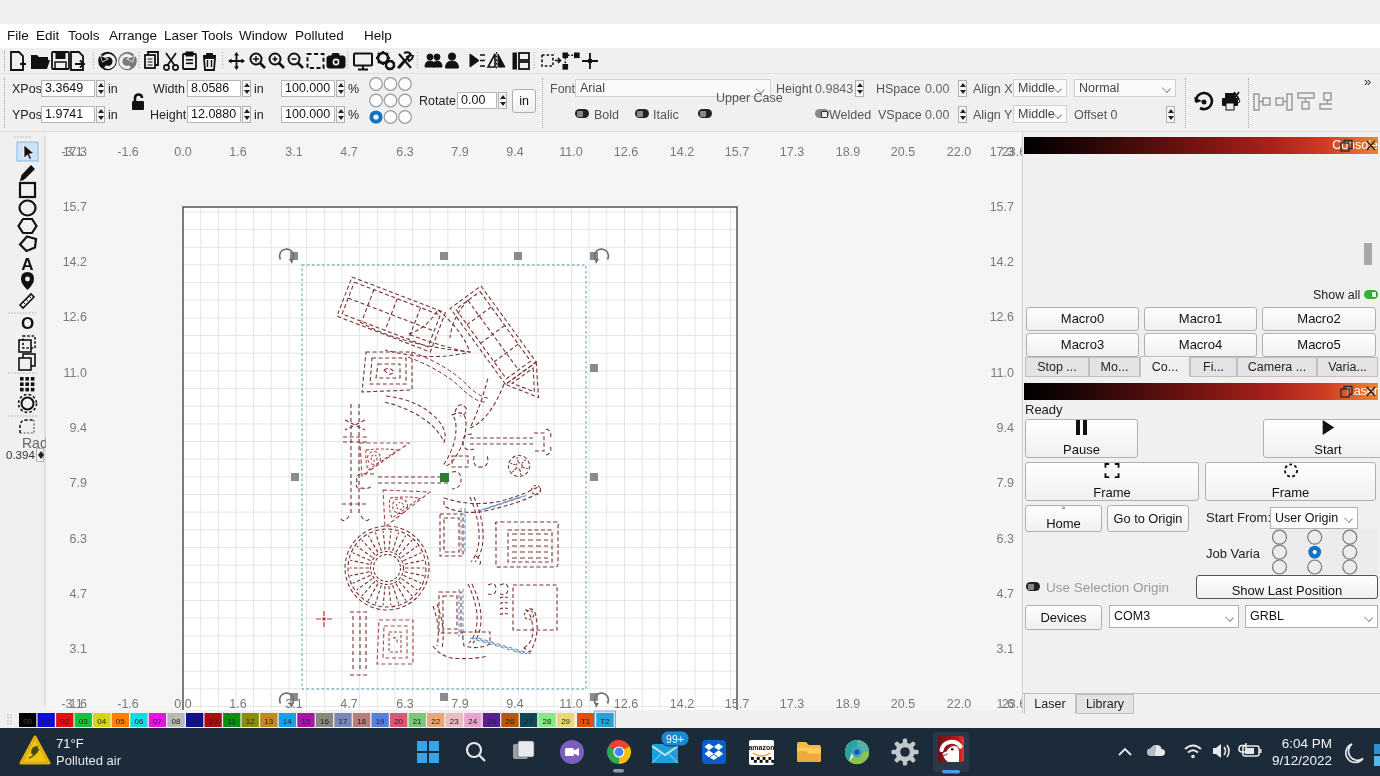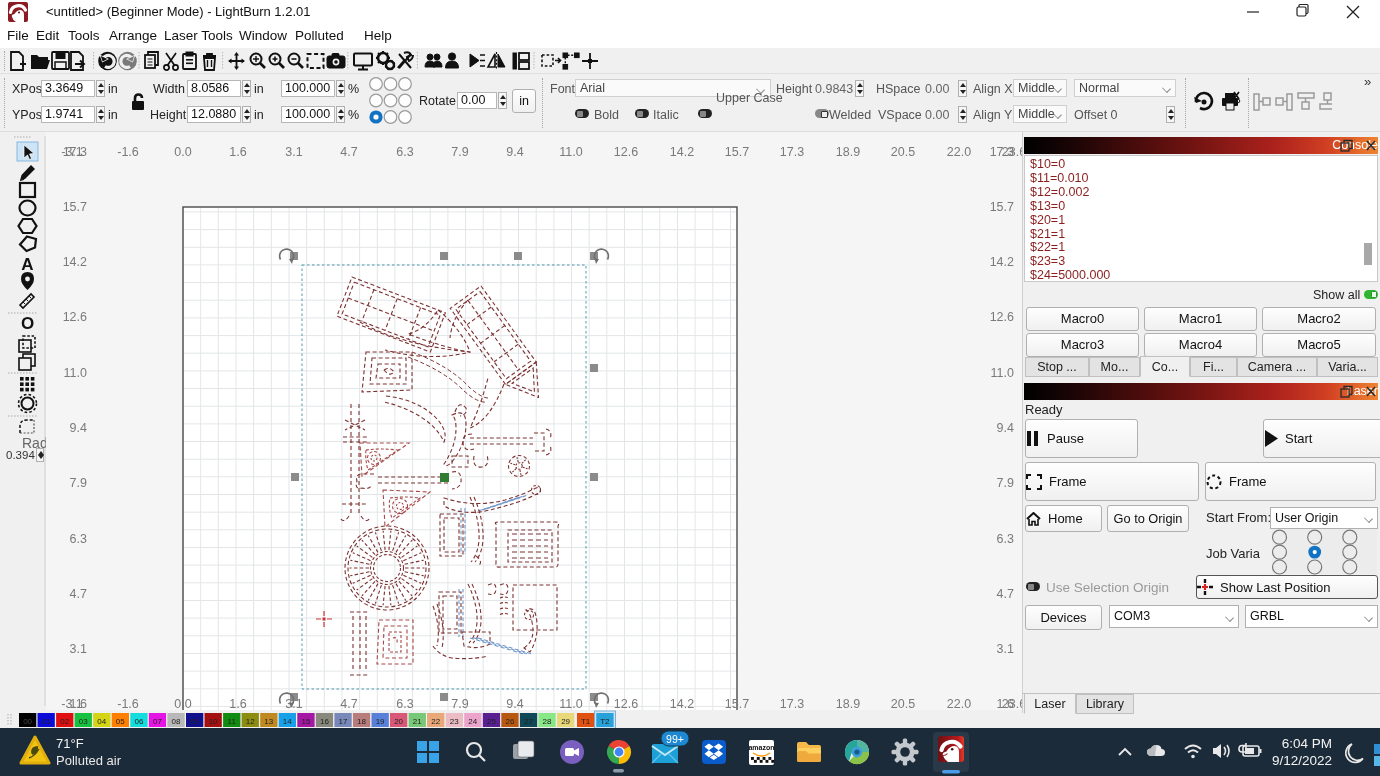--- a/index.html
+++ b/index.html
@@ -28,48 +28,33 @@
 .toggle:before { content:""; position:absolute; left:1.5px; top:1.5px; width:6px; height:6px; border-radius:1px; background:#888; }
 .toggle.on { background:#888; }
 .toggle.on:before { left:auto; right:1.5px; background:#eee; border:1px solid #333; width:5px; height:5px;}
 
 #sidebar { left:0; top:132px; width:46px; height:578px; background:#f0f0f0; }
 
 #canvas { left:46px; top:132px; width:976px; height:581px; background:#f5f5f5; overflow:hidden; }
 
 #dock { left:1022px; top:132px; width:358px; height:581px; background:#f0f0f0; border-left:1px solid #d0d0d0; }
 .ptitle { position:absolute; height:17px; background:linear-gradient(90deg,#000 0%,#1c0505 14%,#6a1210 45%,#aa211c 70%,#cf3d22 85%,#ef8432 100%); color:#fff; font-size:12.5px; line-height:16px; padding-left:8px;text-align:right; }
-.btn.fx { display:flex; align-items:center; gap:7px; }
+.btn.fx { display:flex; align-items:center; gap:7px;flex-direction:column; }
 .btn { position:absolute; background:linear-gradient(#fefefe,#f0f0f0); border:1px solid #b0b0b0; border-radius:3px; font-size:13px; color:#111; text-align:center; }
 .tab { position:absolute; background:#e3e3e3; border:1px solid #c0c0c0; font-size:12.5px; color:#222; text-align:center; }
 .tab.sel { background:#f0f0f0; border-bottom:1px solid #f0f0f0; }
 
 #palette { left:0; top:710px; width:1022px; height:18px; background:#f0f0f0; }
 
 #taskbar { left:0; top:728px; width:1380px; height:48px; background:#1c2b39; color:#3b82f6; }
 .vsep { position:absolute; border-left:1px dotted #a8a8a8; }
 </style>
 </head>
 <body>
 <div id="win">
-  <div id="titlebar" class="abs">
-    <svg class="abs" style="left:8px;top:2px" width="22" height="20" viewBox="0 0 22 20">
-      <rect x="0" y="0" width="20" height="20" rx="2" fill="#8c1c24"></rect>
-      <path d="M2.5 10.5 A 8 8 0 0 1 17.5 8" stroke="#fff" stroke-width="3.2" fill="none" stroke-linecap="round"></path>
-      <path d="M4 15 Q3 12.5 6.5 12 Q9 8 12.5 8 Q16 8.5 16 12.5 L16 20 L8 20 Q5 18.5 4 15 Z" fill="#fff"></path>
-      <circle cx="11" cy="10.5" r="1" fill="#551010"></circle>
-    </svg>
-    <span id="title-text" class="abs">&lt;untitled&gt; (Beginner Mode) - LightBurn 1.2.01</span>
-    <svg class="abs" style="left:1245px;top:0" width="135" height="24" viewBox="0 0 135 24">
-      <line x1="2" y1="12" x2="14" y2="12" stroke="#222" stroke-width="1.2"></line>
-      <rect x="52" y="7" width="9" height="9" rx="1.5" fill="none" stroke="#222" stroke-width="1.2"></rect>
-      <path d="M54 7 V5.5 Q54 4.5 55 4.5 H62 Q63 4.5 63 5.5 V12 Q63 13.5 62 13.5 H61" fill="none" stroke="#222" stroke-width="1.2"></path>
-      <path d="M102 6 L114 18 M114 6 L102 18" stroke="#222" stroke-width="1.3"></path>
-    </svg>
-  </div>
   <div id="menubar" class="abs">
     <span class="menu-item" style="left:7px">File</span>
     <span class="menu-item" style="left:36px">Edit</span>
     <span class="menu-item" style="left:68px">Tools</span>
     <span class="menu-item" style="left:109px">Arrange</span>
     <span class="menu-item" style="left:164px">Laser Tools</span>
     <span class="menu-item" style="left:239px">Window</span>
     <span class="menu-item" style="left:295px">Polluted</span>
     <span class="menu-item" style="left:364px">Help</span>
   </div>
@@ -686,23 +671,20 @@
   </svg>
     </div>
   <div id="dock" class="abs"></div>
 
   <div class="ptitle abs" style="left:1024px;top:137px;width:354px">Console</div>
   <svg class="abs" style="left:1338px;top:139px" width="40" height="14" viewBox="0 0 40 14">
     <rect x="3" y="4" width="8" height="8" fill="none" stroke="#2a2a2a" stroke-width="1.3"></rect>
     <path d="M6 4 V1.5 H14 V9.5 H11" fill="none" stroke="#2a2a2a" stroke-width="1.3"></path>
     <path d="M29 2 L37 11 M37 2 L29 11" stroke="#2a2a2a" stroke-width="1.5"></path>
   </svg>
-  <div class="abs" style="left:1024px;top:155px;width:354px;height:127px;background:#fff;border:1px solid #c8c8c8;font-size:12.5px;color:#8b1e1e;line-height:13.9px;padding:2px 0 0 5px">
-    $10=0<br>$11=0.010<br>$12=0.002<br>$13=0<br>$20=1<br>$21=1<br>$22=1<br>$23=3<br>$24=5000.000
-  </div>
   <div class="abs" style="left:1364px;top:243px;width:8px;height:22px;background:#a8a8a8"></div>
   <span class="lbl abs" style="left:1313px;top:288px">Show all</span>
   <svg class="abs" style="left:1364px;top:289px" width="16" height="11" viewBox="0 0 16 11">
     <rect x="0" y="1" width="14" height="9" rx="4.5" fill="#2db52d"></rect>
     <rect x="7.5" y="2.5" width="5" height="6" rx="1" fill="#e8ffe8" stroke="#1a7a1a" stroke-width="0.8"></rect>
   </svg>
   <div class="btn" style="left:1026px;top:307px;width:113px;height:24px;line-height:22px">Macro0</div>
   <div class="btn" style="left:1144px;top:307px;width:113px;height:24px;line-height:22px">Macro1</div>
   <div class="btn" style="left:1262px;top:307px;width:114px;height:24px;line-height:22px">Macro2</div>
   <div class="btn" style="left:1026px;top:333px;width:113px;height:24px;line-height:22px">Macro3</div>
@@ -749,21 +731,21 @@
     </div>
   <div class="btn fx" style="left:1025px;top:505px;width:77px;height:27px">
       <svg width="15" height="14" viewBox="0 0 15 14">
         <path d="M1 7 L7.5 1 L14 7" fill="none" stroke="#111" stroke-width="2"></path>
         <path d="M3 7 V13 H6 V9.5 H9 V13 H12 V7" fill="none" stroke="#111" stroke-width="1.6"></path>
       </svg>
       <span>Home</span>
     </div>
   <div class="btn" style="left:1107px;top:505px;width:82px;height:27px;line-height:25px;font-size:12.8px">Go to Origin</div>
   <span class="lbl abs" style="left:1206px;top:510px;font-size:13px">Start From:</span>
-  <div class="combo" style="left:1270px;top:507px;width:108px;height:22px;line-height:20px;background:#fff;border-color:#b0b0b0;color:#111">User Origin<span class="chev" style="top:6px"></span></div>
+  <div class="combo" style="left:1270px;top:507px;width:88px;height:22px;line-height:20px;background:#fff;border-color:#b0b0b0;color:#111">User Origin<span class="chev" style="top:6px"></span></div>
   <span class="lbl abs" style="left:1206px;top:546px;font-size:13px">Job Varia</span>
   <div class="abs" style="left:1272px;top:529px;width:105px;height:45px;background:#ececec"></div>
   <svg class="abs" style="left:1268px;top:528px" width="110" height="52" viewBox="0 0 110 52">
       <circle cx="11.5" cy="9.2" r="7" fill="none" stroke="#777" stroke-width="1.2"></circle>
       <circle cx="46.7" cy="9.2" r="7" fill="none" stroke="#777" stroke-width="1.2"></circle>
       <circle cx="81.8" cy="9.2" r="7" fill="none" stroke="#777" stroke-width="1.2"></circle>
       <circle cx="11.5" cy="24.1" r="7" fill="none" stroke="#777" stroke-width="1.2"></circle>
       <circle cx="46.7" cy="24.1" r="6.4" fill="#1273c4"></circle>
       <circle cx="46.7" cy="24.1" r="2.1" fill="#fff"></circle>
       <circle cx="81.8" cy="24.1" r="7" fill="none" stroke="#777" stroke-width="1.2"></circle>

